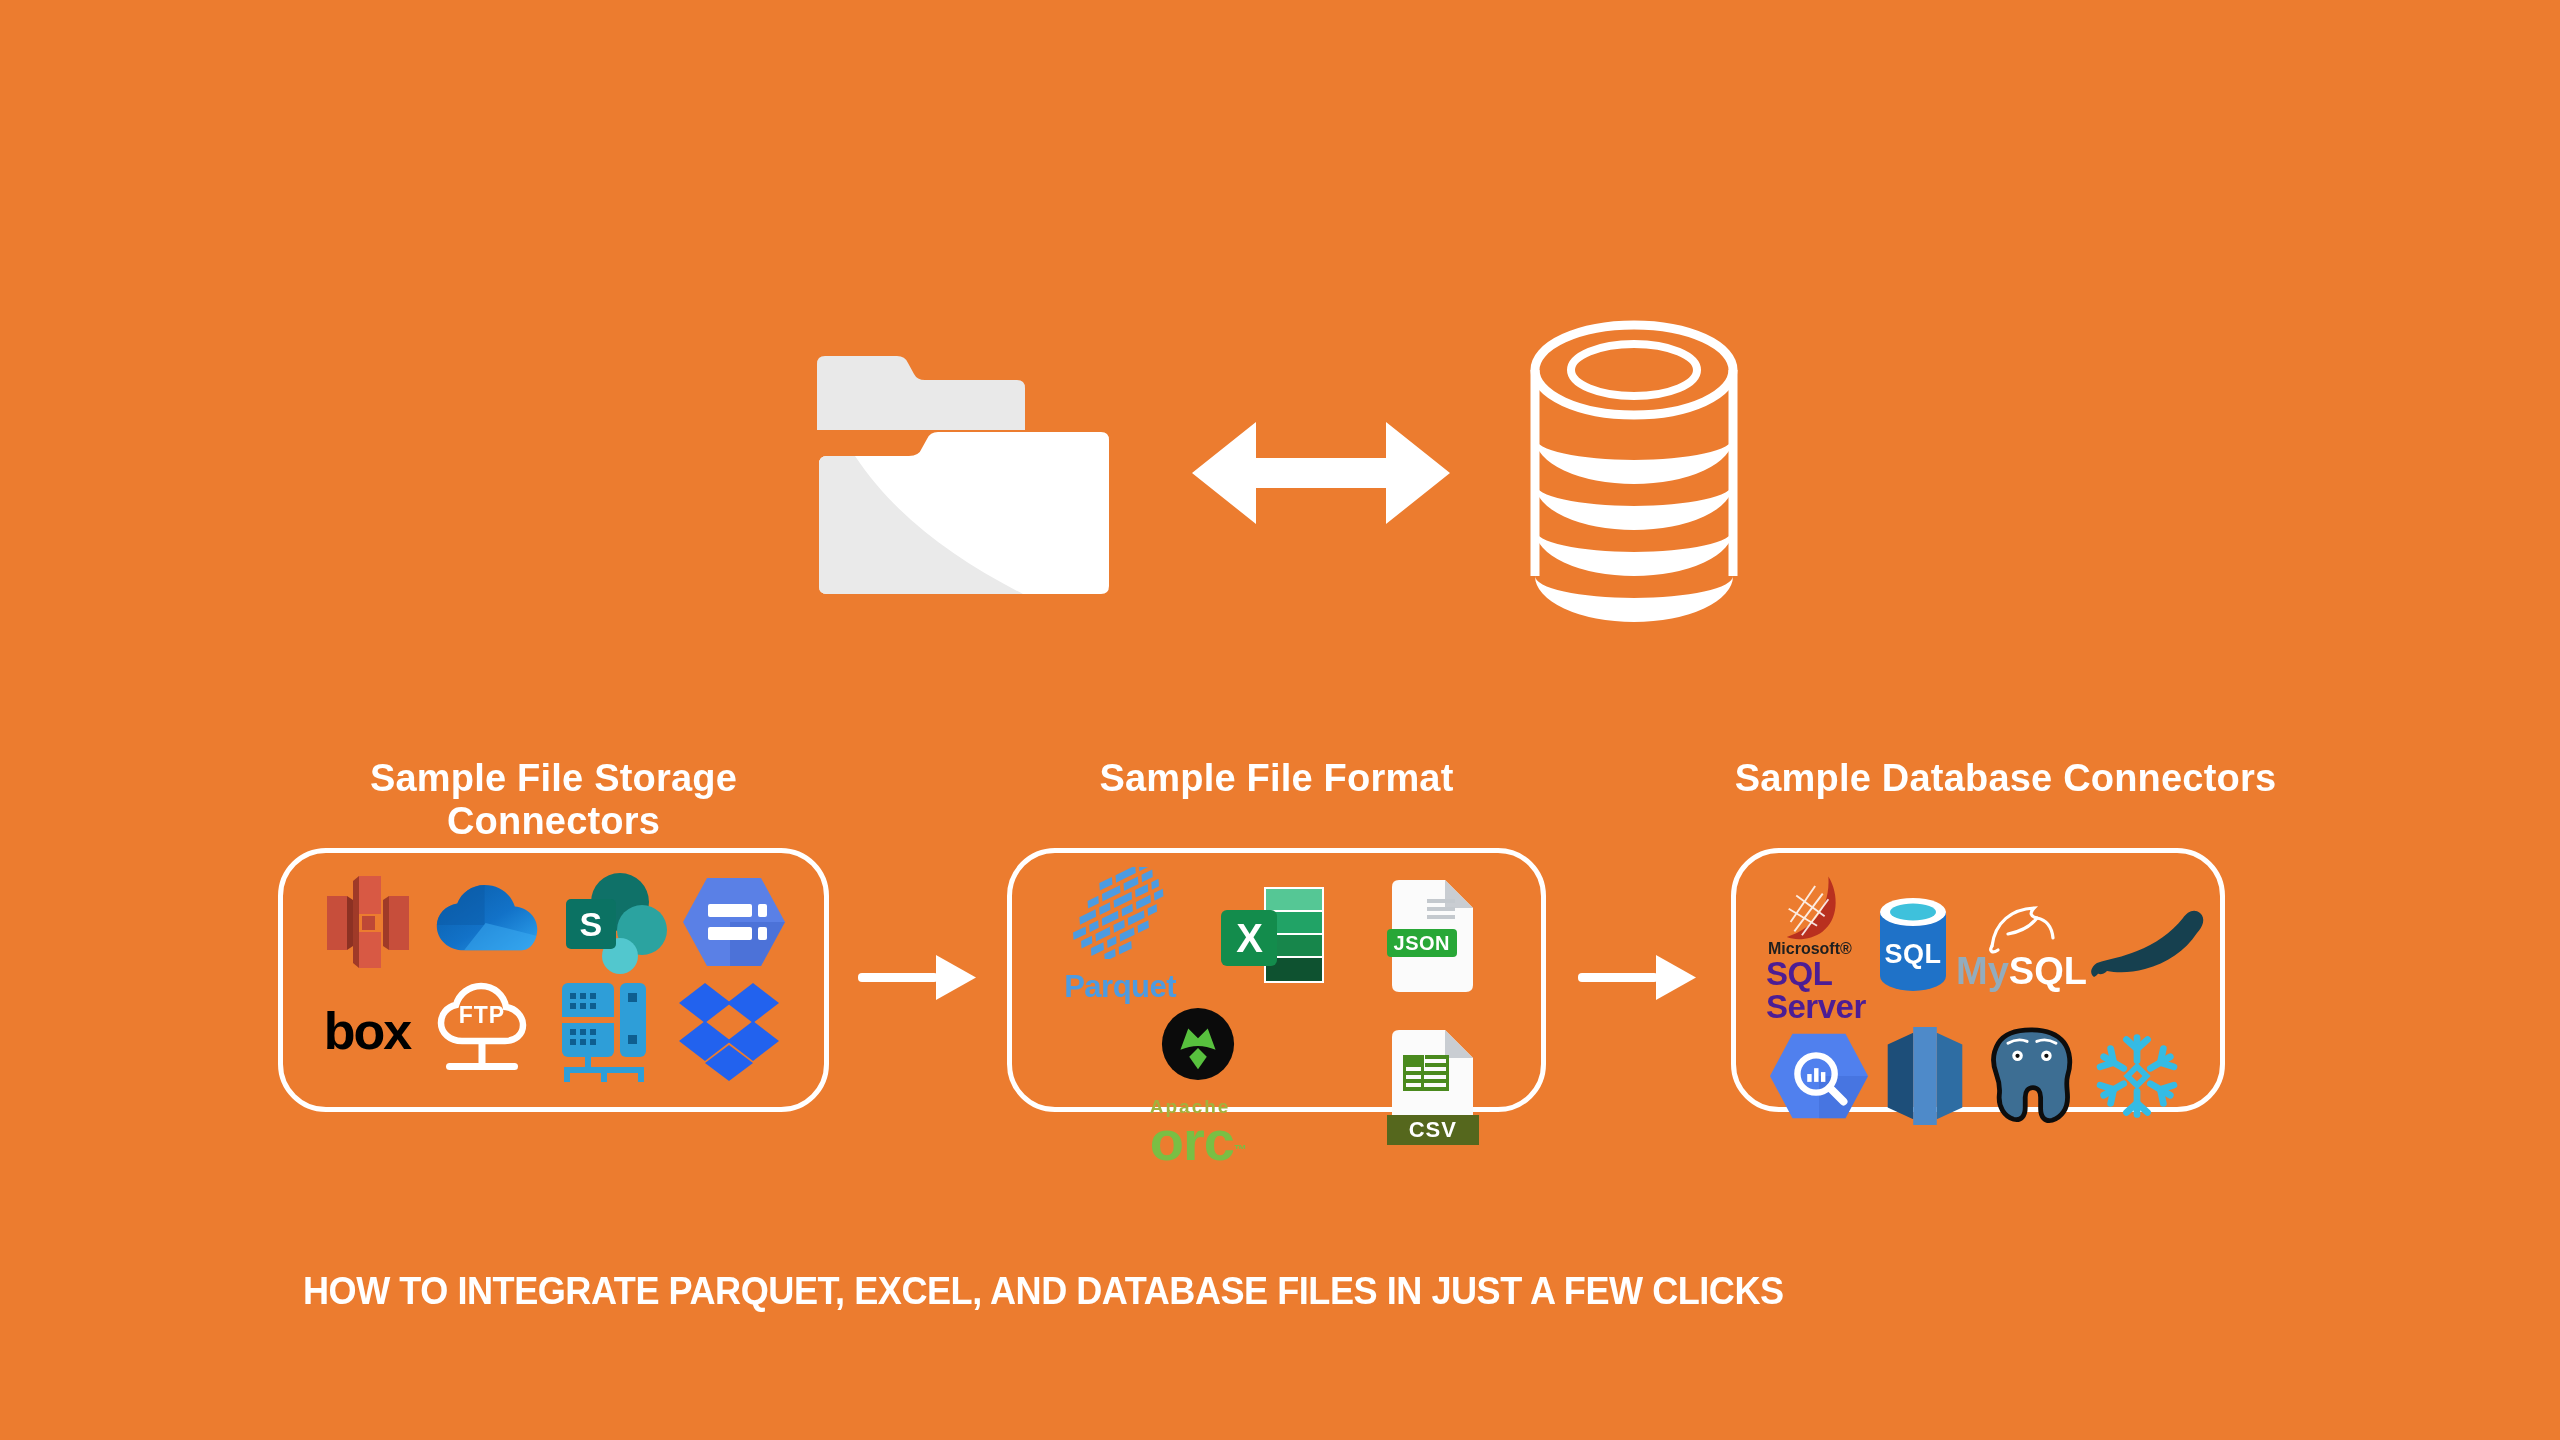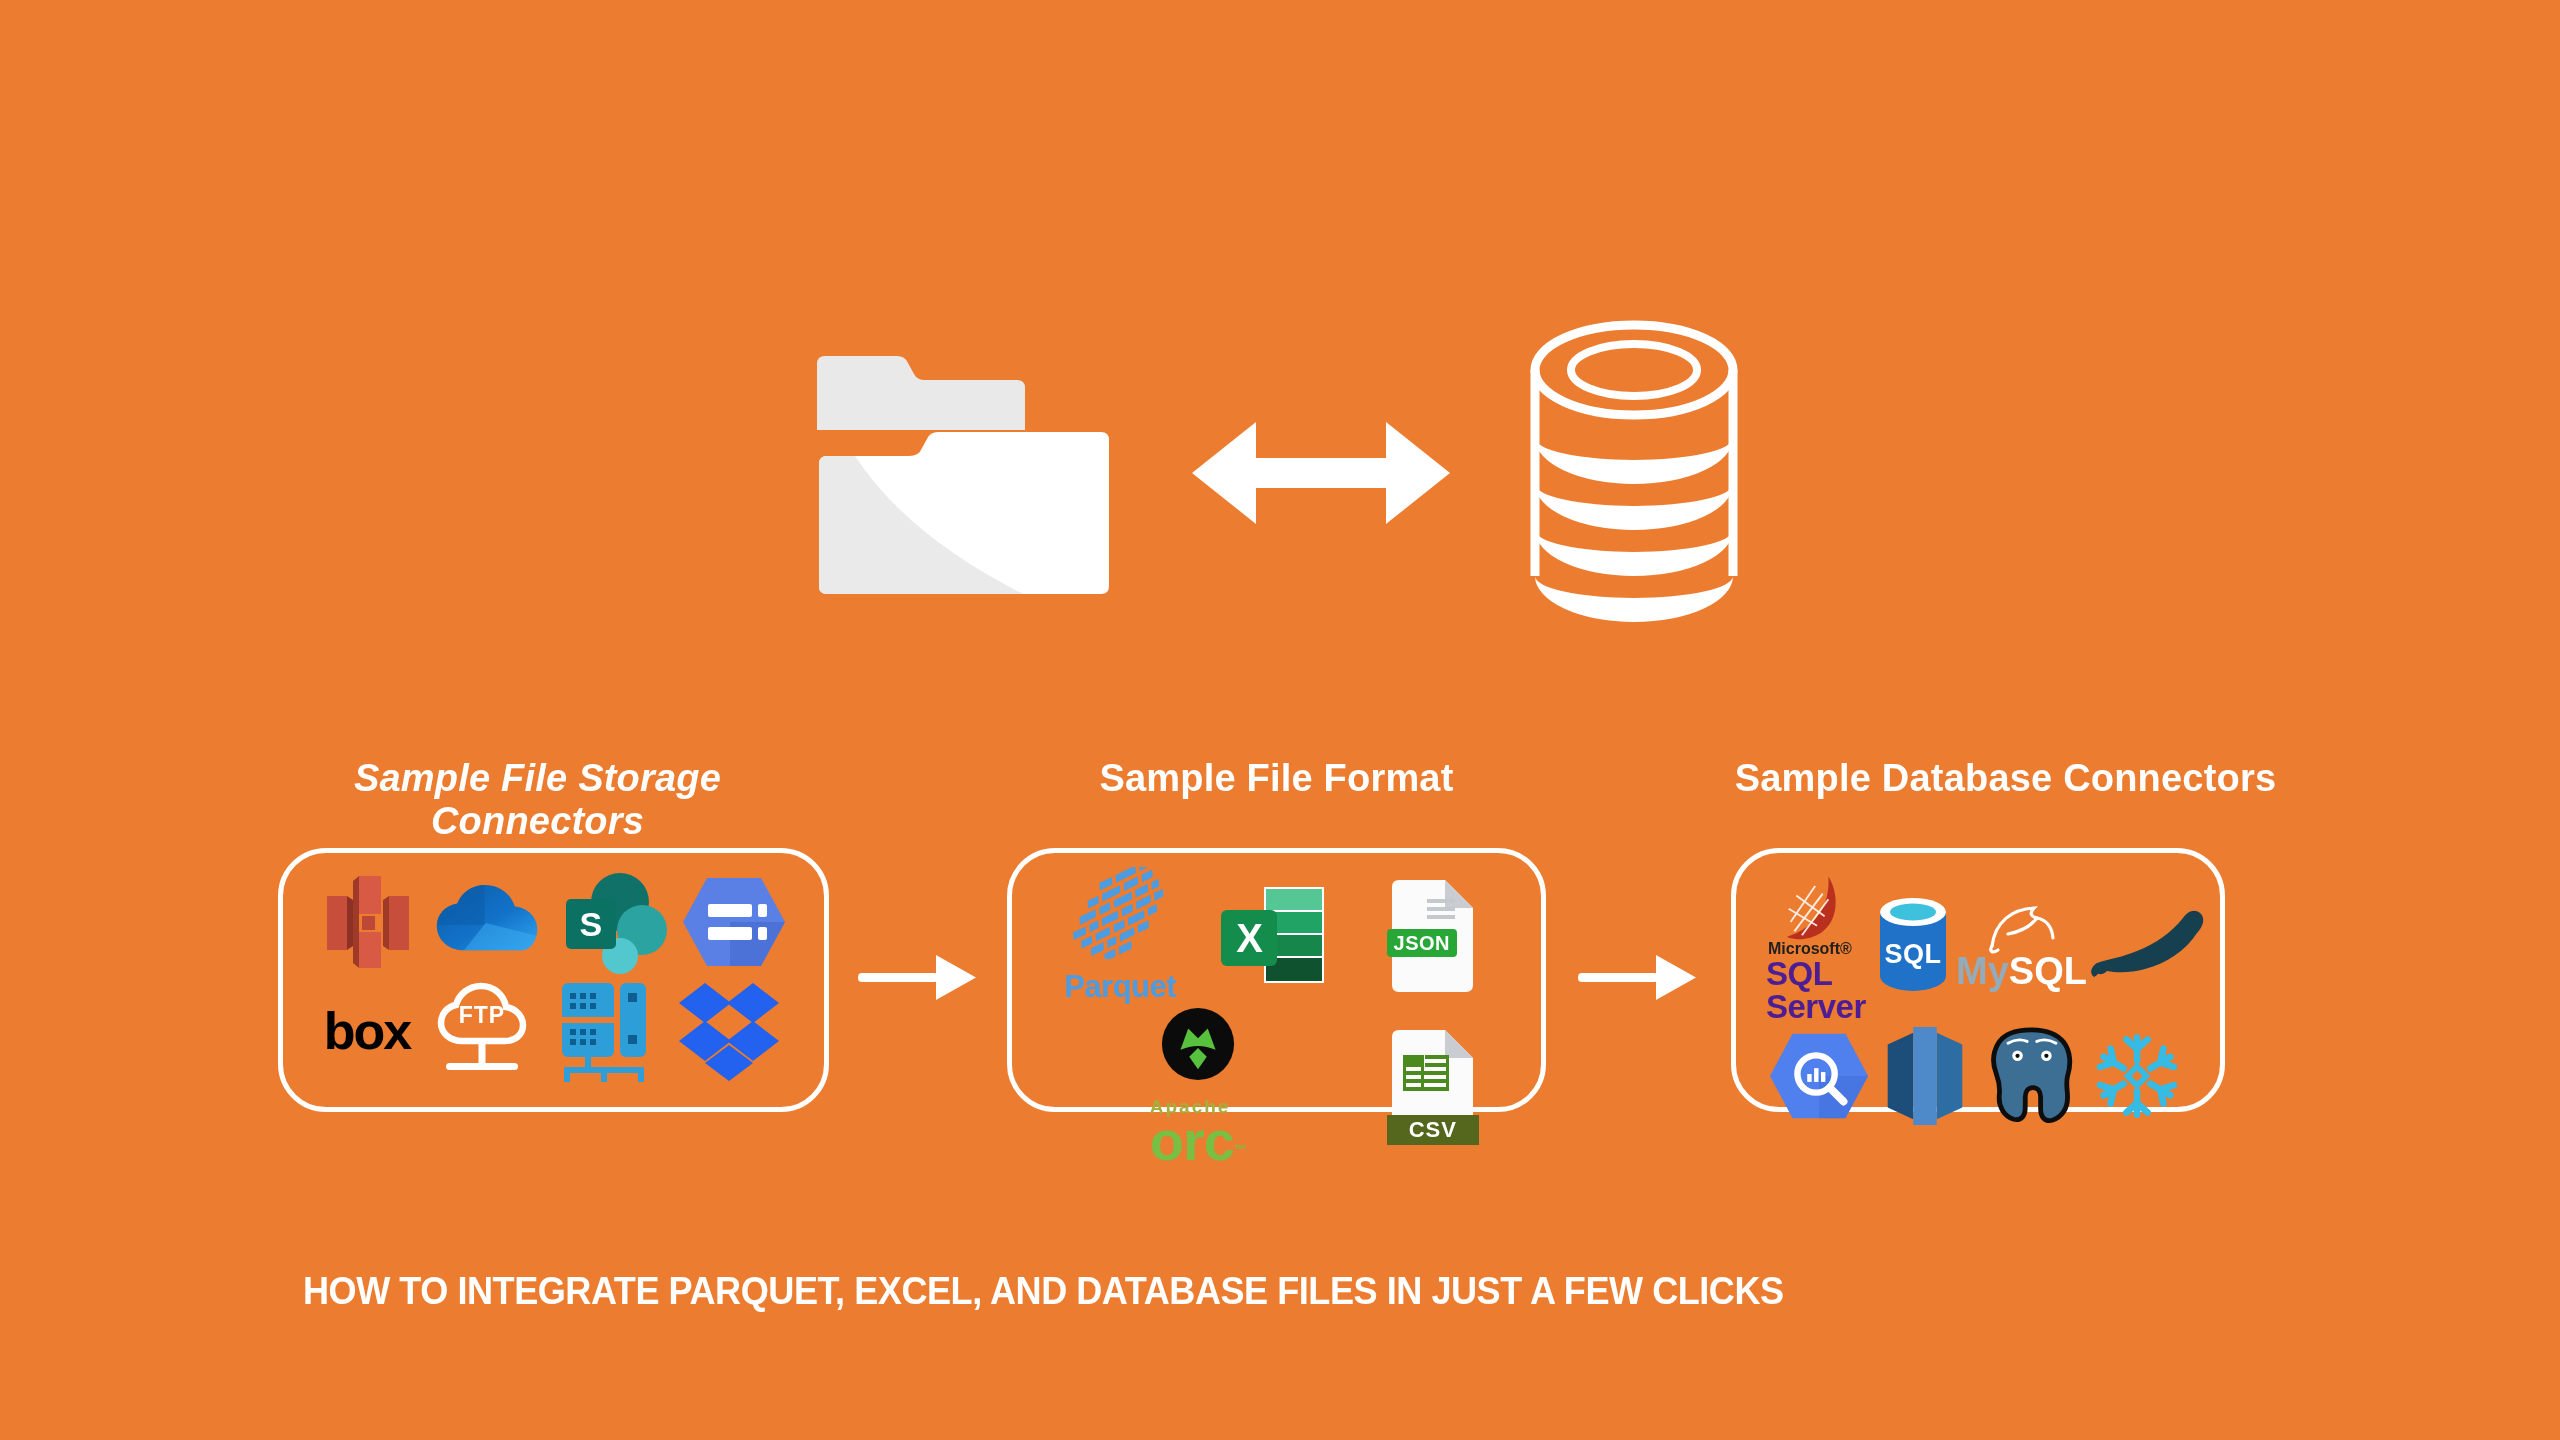--- a/index.html
+++ b/index.html
@@ -6,21 +6,21 @@
   .stage{position:relative;width:2560px;height:1440px;background:#EC7C2F;overflow:hidden;
          font-family:"Liberation Sans","DejaVu Sans",sans-serif;}
   .abs{position:absolute;}
   
   .hero-folder{left:811px;top:344px;}
   .hero-arrow{left:1192px;top:398px;}
   .hero-db{left:1522px;top:318px;}
   
   .sec-title{position:absolute;top:757px;color:#fff;font-size:38px;font-weight:bold;
              text-align:center;letter-spacing:.2px;}
-  .t1{left:262px;width:551px;font-style:italic;} .t2{left:1007px;width:539px;} .t3{left:1731px;width:549px;}
+  .t1{left:278px;width:551px;} .t2{left:1007px;width:539px;} .t3{left:1731px;width:549px;}
   
   .sbox{position:absolute;top:848px;height:264px;border:5px solid #fff;border-radius:48px;
         box-sizing:border-box;display:flex;flex-direction:column;justify-content:space-evenly;
         padding:14px 30px 22px;}
   .b1{left:278px;width:551px;} .b2{left:1007px;width:539px;} .b3{left:1731px;width:494px;}
   .irow{display:flex;justify-content:space-around;align-items:center;flex:1;}
   .grid3{display:grid;grid-template-columns:1fr 1fr 1fr;align-items:center;justify-items:center;flex:1;}
   .grid4{display:grid;grid-template-columns:1fr 1fr 1fr 1fr;align-items:center;justify-items:center;flex:1;}
   .cell{display:flex;flex-direction:column;align-items:center;justify-content:center;position:relative;}
   

